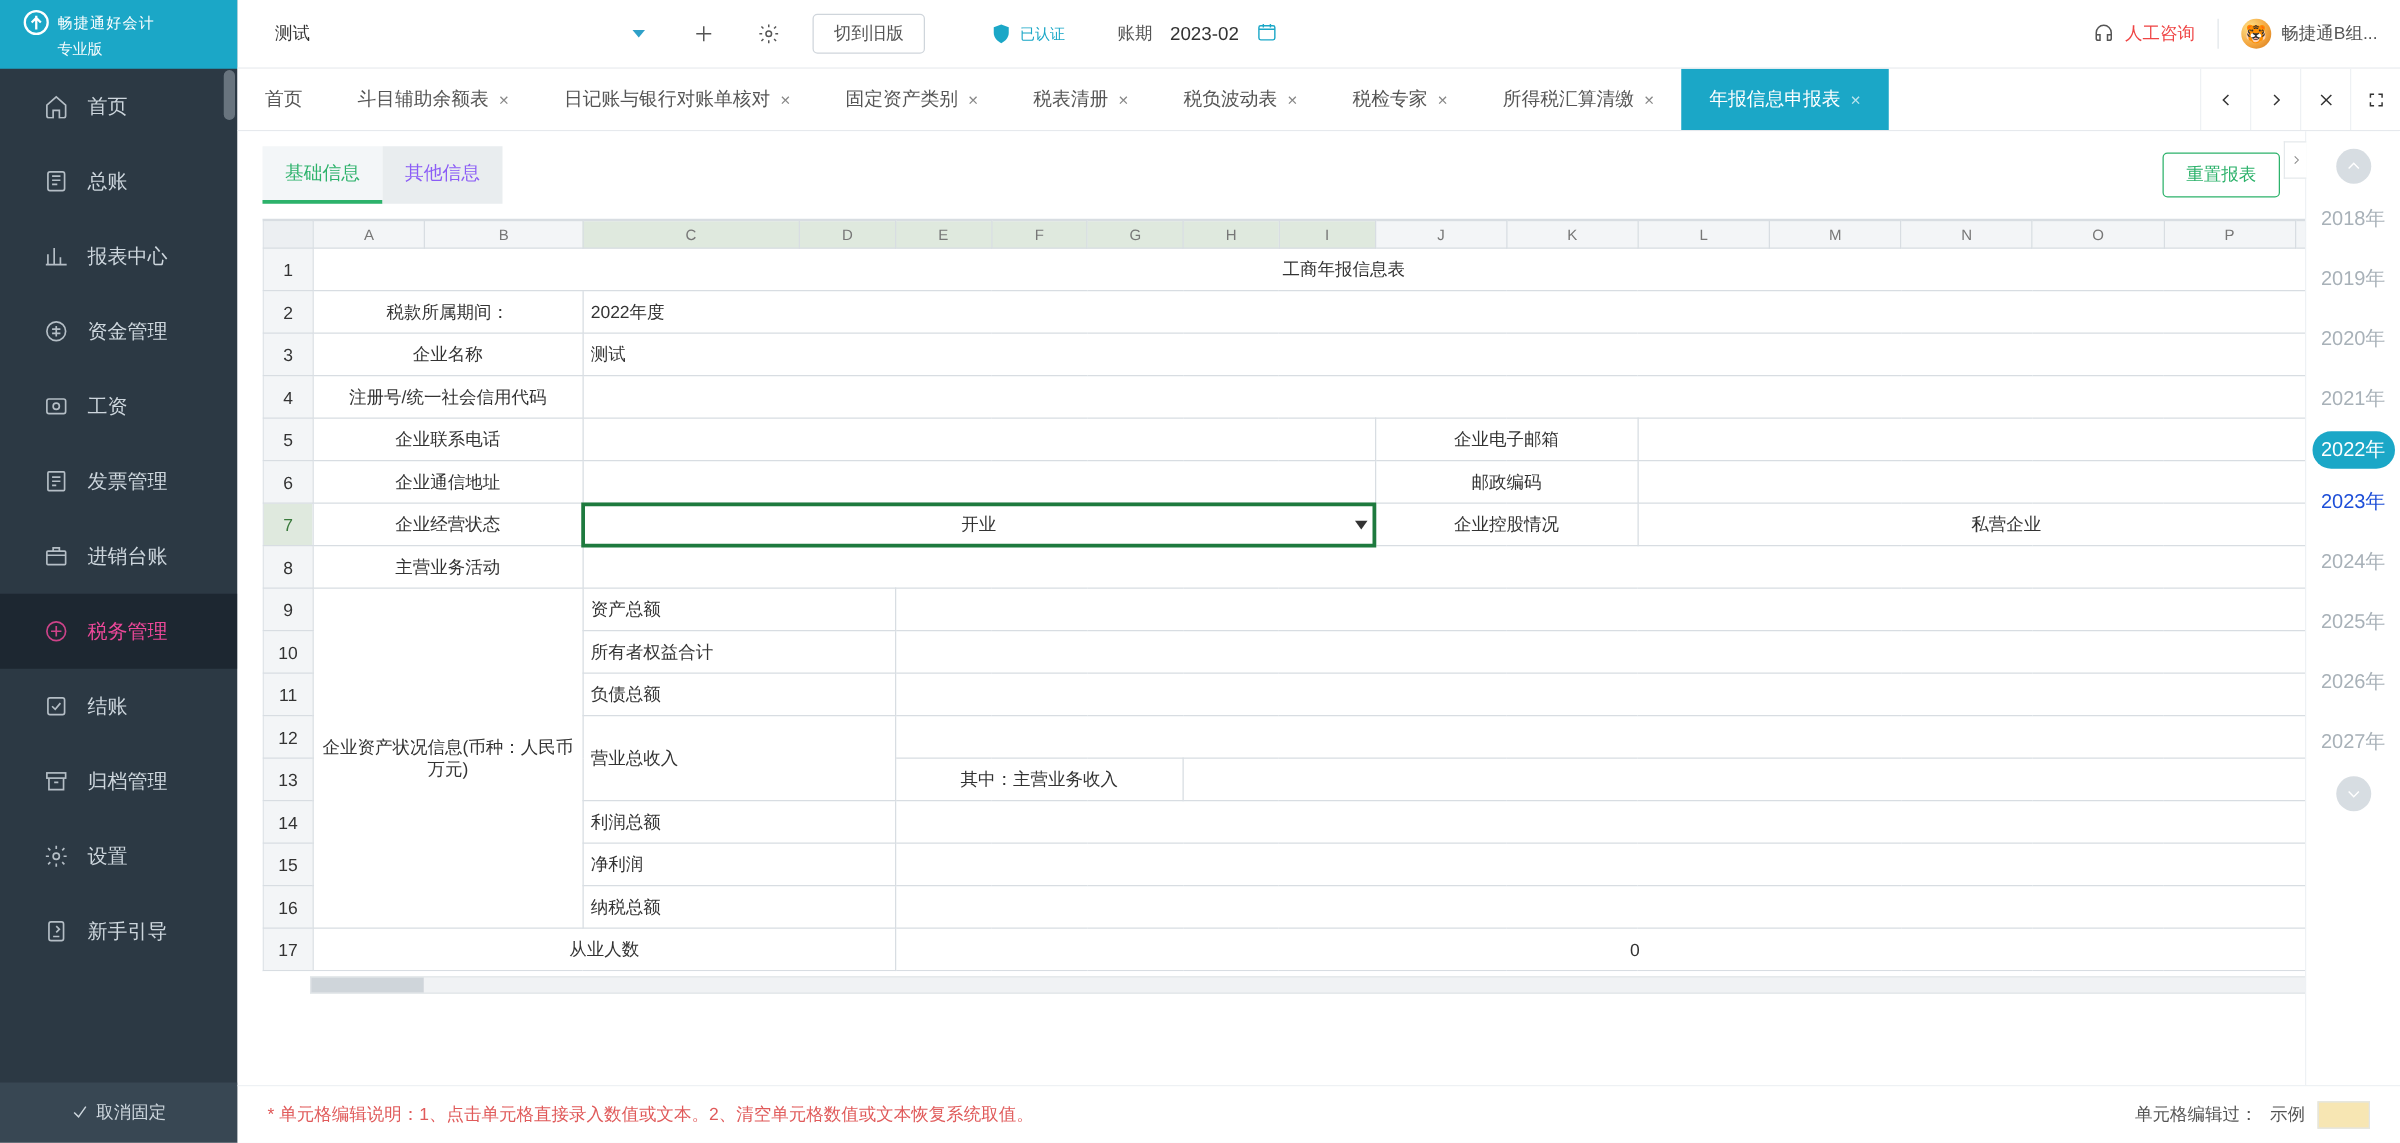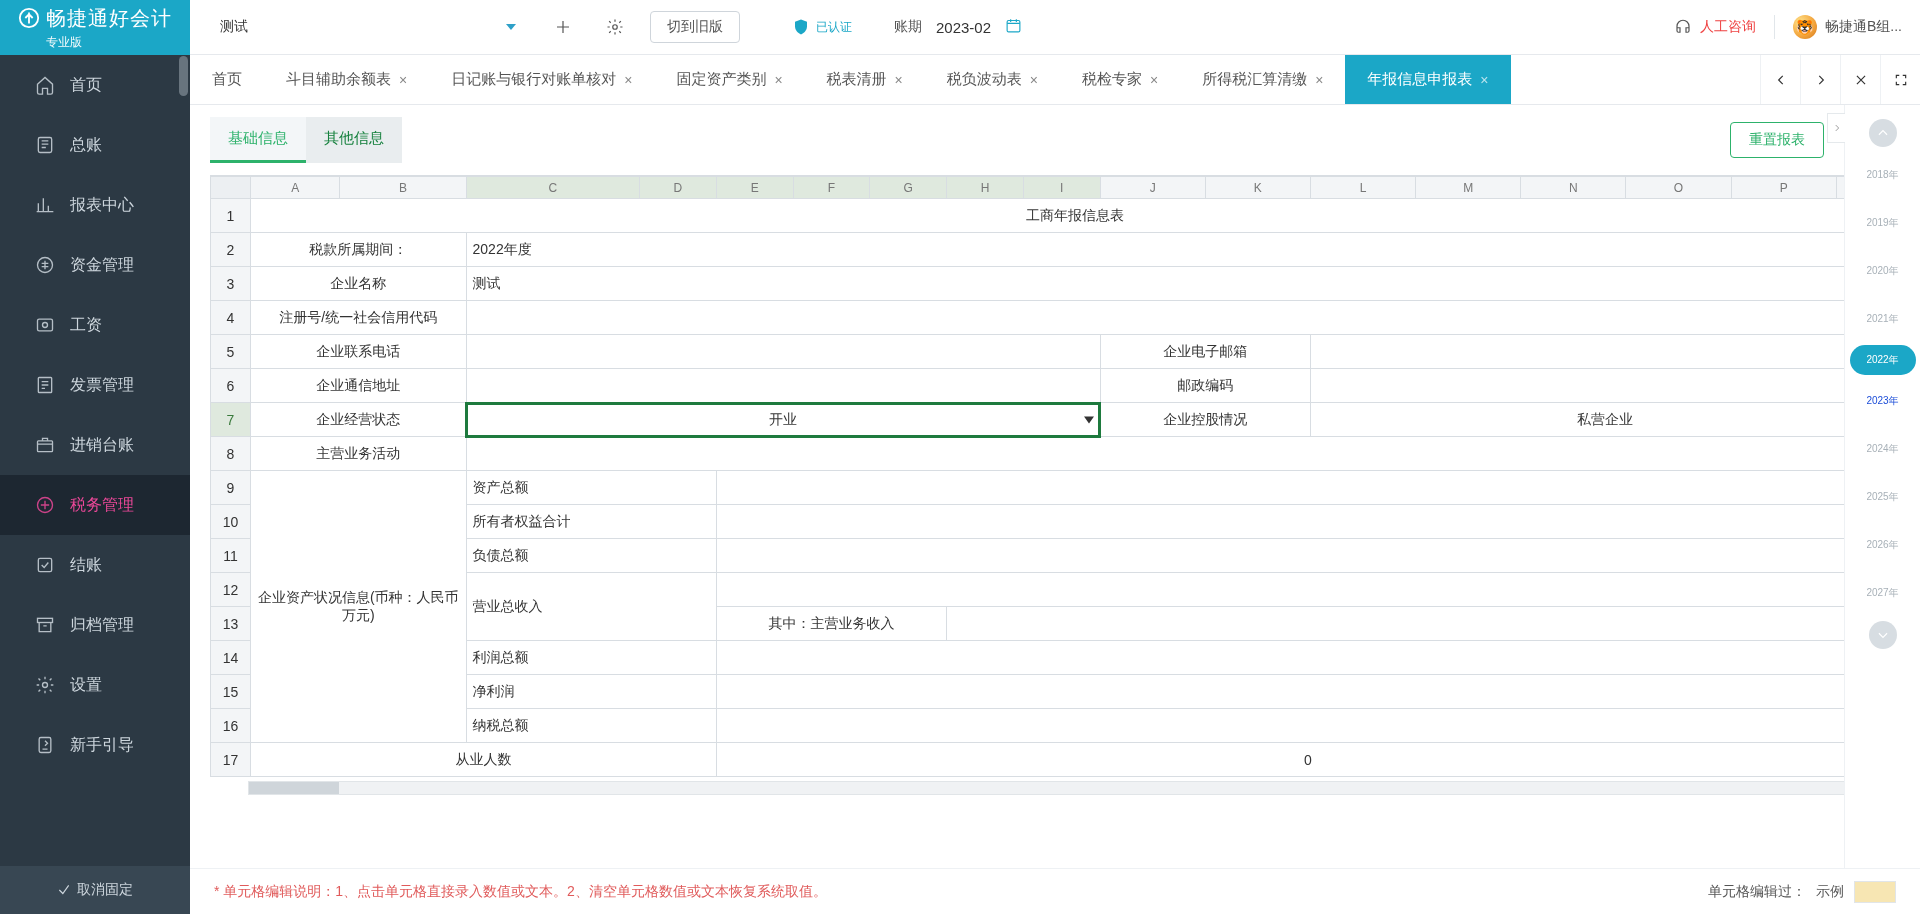--- a/index.html
+++ b/index.html
@@ -5,21 +5,21 @@
 * { margin:0; padding:0; box-sizing:border-box; font-family:"Microsoft YaHei","PingFang SC",Arial,sans-serif; }
 html,body { width:100%; height:100%; }
 body { width:1920px; height:914px; background:#f5f7fa; overflow:hidden; font-size:14px; color:#333; }
 
 
 .sidebar { position:absolute; left:0; top:0; width:190px; height:100%; background:#2c3944; color:#cdd6dd; display:flex; flex-direction:column; }
 .brand { height:55px; background:#1ba7c7; color:#fff; display:flex; flex-direction:column; justify-content:center; padding-left:18px; }
 .brand-row { display:flex; align-items:center; gap:6px; }
 .brand-logo { width:22px; height:22px; display:flex; align-items:center; justify-content:center; }
 .brand-logo svg { width:22px; height:22px; }
-.brand-title { font-size:20px; font-weight:500; letter-spacing:1px; }
+.brand-title { font-size:12px; font-weight:500; letter-spacing:1px; }
 .brand-sub { font-size:12px; margin-top:2px; padding-left:28px; opacity:.95; }
 .nav { flex:1; overflow:auto; }
 .nav-item { display:flex; align-items:center; gap:14px; height:60px; padding-left:34px; cursor:pointer; font-size:16px; }
 .nav-item.active { background:#1d2731; color:#ec4899; }
 .nav-icon { width:22px; height:22px; opacity:.85; display:flex; align-items:center; justify-content:center; }
 .nav-icon svg { width:20px; height:20px; stroke:currentColor; fill:none; stroke-width:1.6; }
 .pin-bar { height:48px; display:flex; align-items:center; justify-content:center; gap:6px; background:#384753; cursor:pointer; font-size:14px; }
 .sidebar-scroll-indicator { position:absolute; right:2px; top:56px; width:9px; height:40px; background:#9aa5ae; border-radius:5px; opacity:.55; }
 
 
@@ -51,21 +51,21 @@
 .tabctrl .ctrl { width:40px; height:100%; display:flex; align-items:center; justify-content:center; color:#333; cursor:pointer; border-left:1px solid #eef1f4;}
 .tabctrl .ctrl svg{ width:14px; height:14px; stroke:currentColor; fill:none; stroke-width:2;}
 
 
 .content { position:absolute; left:190px; top:105px; right:0; bottom:0; background:#fff; display:flex; flex-direction:column; }
 
 .subbar { height:70px; display:flex; align-items:center; padding:0 20px; }
 .subtabs { display:flex; gap:0; }
 .subtab { padding:12px 18px; font-size:15px; color:#666; cursor:pointer;}
 .subtab.active { color:#2db26b; border-bottom:3px solid #2db26b; background:#f3f6f8;}
-.subtab.inactive-pill { background:#e9edef; color:#15803d;}
+.subtab.inactive-pill { background:#e9edef; color:#8b5cf6;}
 .subbar .spacer { flex:1;}
 .reset-btn { height:36px; padding:0 18px; border:1px solid #2db26b; color:#2db26b; border-radius:4px; display:flex; align-items:center; cursor:pointer; font-size:14px;}
 .refresh { display:flex; align-items:center; gap:6px; color:#555; margin-left:26px; cursor:pointer;}
 .refresh svg{width:16px;height:16px;stroke:#555;fill:none;stroke-width:1.8;}
 
 
 .sheet-wrap { position:relative; flex:1; margin:0 20px 0 20px; border-top:1px solid #d8dde2; overflow:hidden;}
 table.sheet { border-collapse:collapse; width:100%; table-layout:fixed; }
 table.sheet td, table.sheet th { border:1px solid #d8dde2; height:34px; padding:0 6px; font-size:14px; color:#333; text-align:left; background:#fff; }
 table.sheet th { background:#f3f5f7; color:#777; font-weight:normal; text-align:center; height:22px; font-size:12px;}
@@ -86,21 +86,21 @@
 .footnote .spacer{flex:1;}
 .edit-indicator { display:flex; align-items:center; gap:10px; color:#555; font-size:14px;}
 .swatch { width:42px; height:22px; background:#f7e6b3; border:1px solid #e1e5e8;}
 
 
 .year-rail { position:absolute; right:0; top:105px; width:75px; bottom:46px; background:#fff; display:flex; flex-direction:column; align-items:center; gap:2px; padding-top:10px; box-shadow:-1px 0 0 #eef1f4;}
 .rail-btn { width:28px; height:28px; border-radius:50%; background:#d7dde2; display:flex; align-items:center; justify-content:center; cursor:pointer; margin:4px 0;}
 .rail-btn svg{width:14px;height:14px;stroke:#fff;fill:none;stroke-width:2;}
 .year-rail .collapse { position:absolute; left:-18px; top:8px; width:18px; height:30px; background:#fff; border:1px solid #e5e9ec; border-right:none; display:flex; align-items:center; justify-content:center; cursor:pointer;}
 .year-rail .collapse svg{width:10px;height:10px;stroke:#888;fill:none;stroke-width:2;}
-.year { width:60px; height:44px; display:flex; align-items:center; justify-content:center; color:#a8b1b8; font-size:10px; cursor:pointer;}
+.year { width:60px; height:44px; display:flex; align-items:center; justify-content:center; color:#a8b1b8; font-size:16px; cursor:pointer;}
 .year.enabled { color:#1d4ed8;}
 .year.active { background:#1ba7c7; color:#fff; border-radius:22px; height:30px; width:66px;}
 
 
 .sheet-wrap .vscroll { position:absolute; right:0; top:22px; bottom:22px; width:14px; background:#f0f2f4;}
 .sheet-wrap .vscroll .vthumb{ position:absolute; top:0; left:0; right:0; height:40px; background:#cfd5da;}
 </style>
 </head>
 <body>
 

